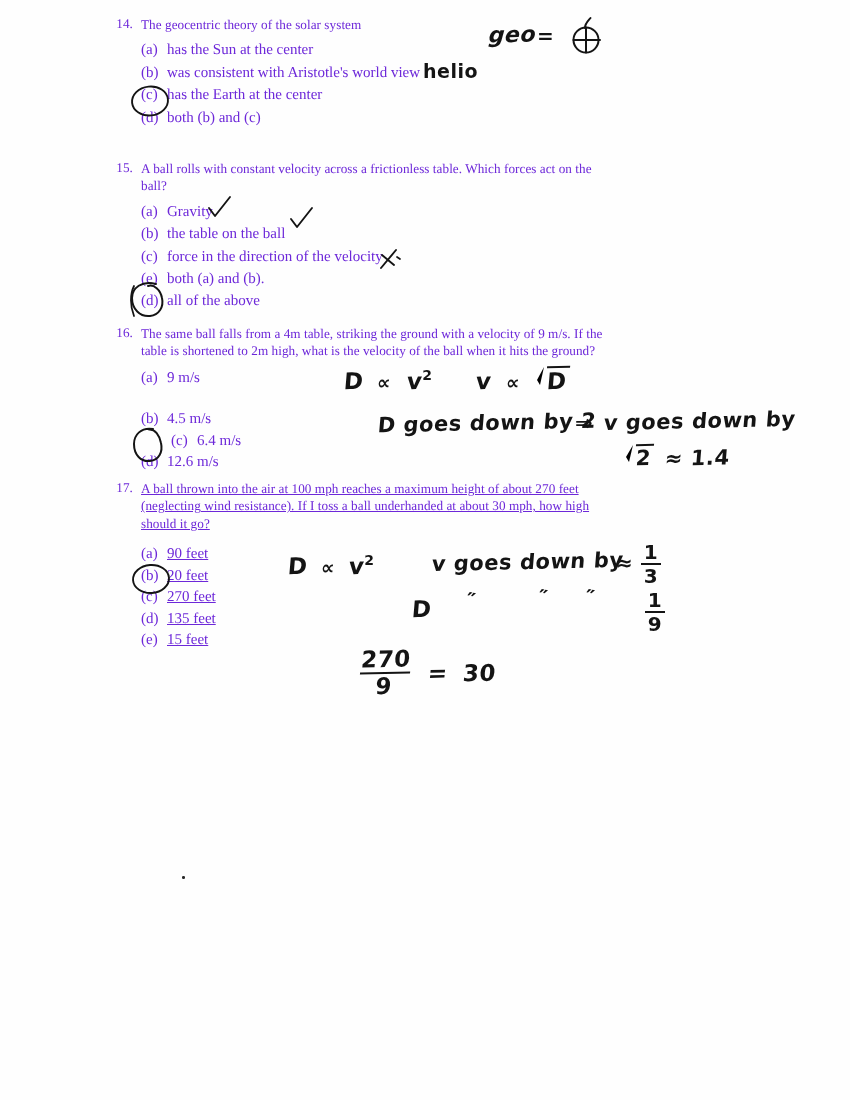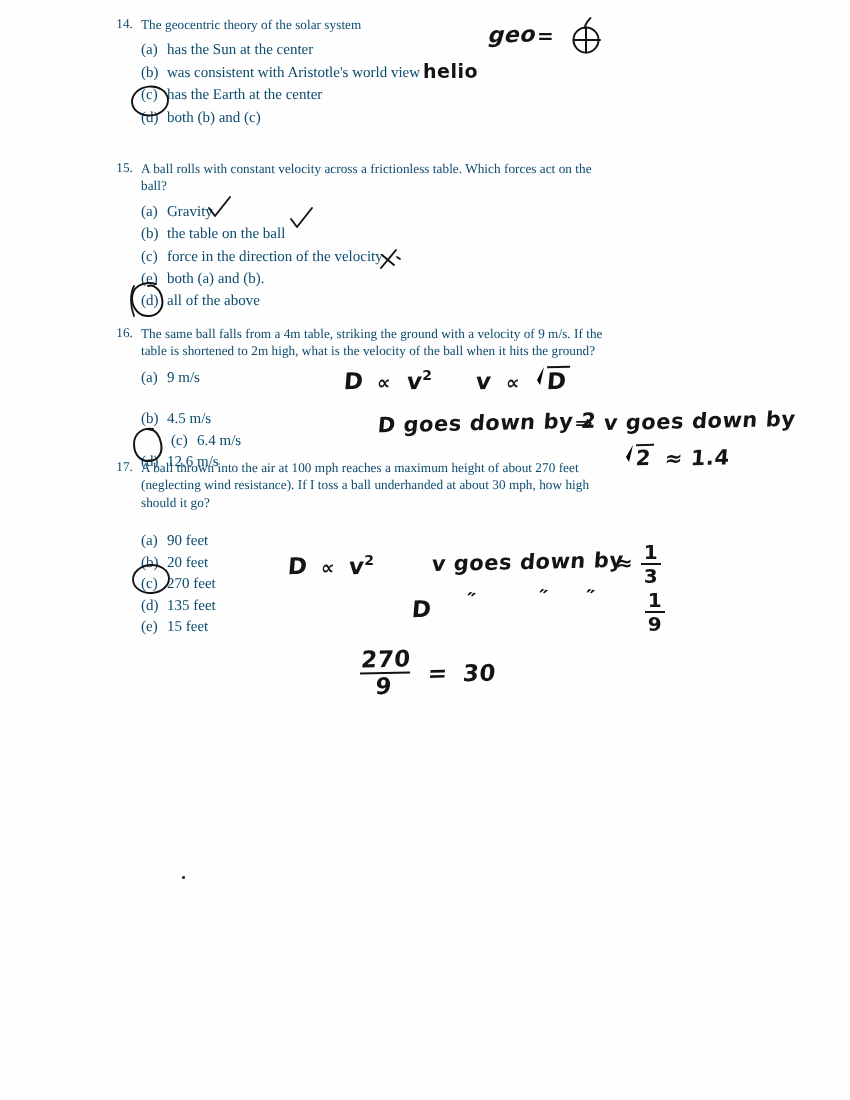--- a/index.html
+++ b/index.html
@@ -18,21 +18,21 @@
 
   
   #page {
     position: absolute;
     inset: 0;
     background: #fefefe;
   }
 
   
   .printed {
-    color: #0c4a6e;
+    color: #6d28d9;
     -webkit-font-smoothing: none;
     text-rendering: geometricPrecision;
   }
 
   .question {
     position: absolute;
     left: 105px;
   }
   .qnum {
     position: absolute;
@@ -255,24 +255,24 @@
   <div class="ink" style="left:626px; top:444px; font-size:21px; white-space:nowrap;">
     <span class="sqrt">
       <svg class="rad" width="10" height="24" viewBox="0 0 10 24">
         <path d="M0 13 L 3 18 L 7 1" stroke-width="2"></path>
       </svg>
       <span class="under hw hw-skew">2</span>
     </span>
     <span class="hw hw-skew" style="margin-left:5px;">≈ 1.4</span>
   </div>
 
-  <div class="question printed" style="top:459px;">
+  <div class="question printed" style="top:480px;text-decoration:underline;">
     <div class="qnum">17.</div>
     <div class="qstem">A ball thrown into the air at 100 mph reaches a maximum height of about 270 feet (neglecting wind resistance). If I toss a ball underhanded at about 30 mph, how high should it go?</div>
-    <ul class="choices" style="margin-top:20px;">
+    <ul class="choices" style="margin-top:12px;">
       <li class="choice" style="line-height:21.5px;">
         <span class="tag">(a)</span><span>90 feet</span>
       </li>
       <li class="choice" style="line-height:21.5px;">
         <span class="tag">(b)</span><span>20 feet</span>
       </li>
       <li class="choice" style="line-height:21.5px;">
         <span class="tag">(c)</span><span>270 feet</span>
       </li>
       <li class="choice" style="line-height:21.5px;">

